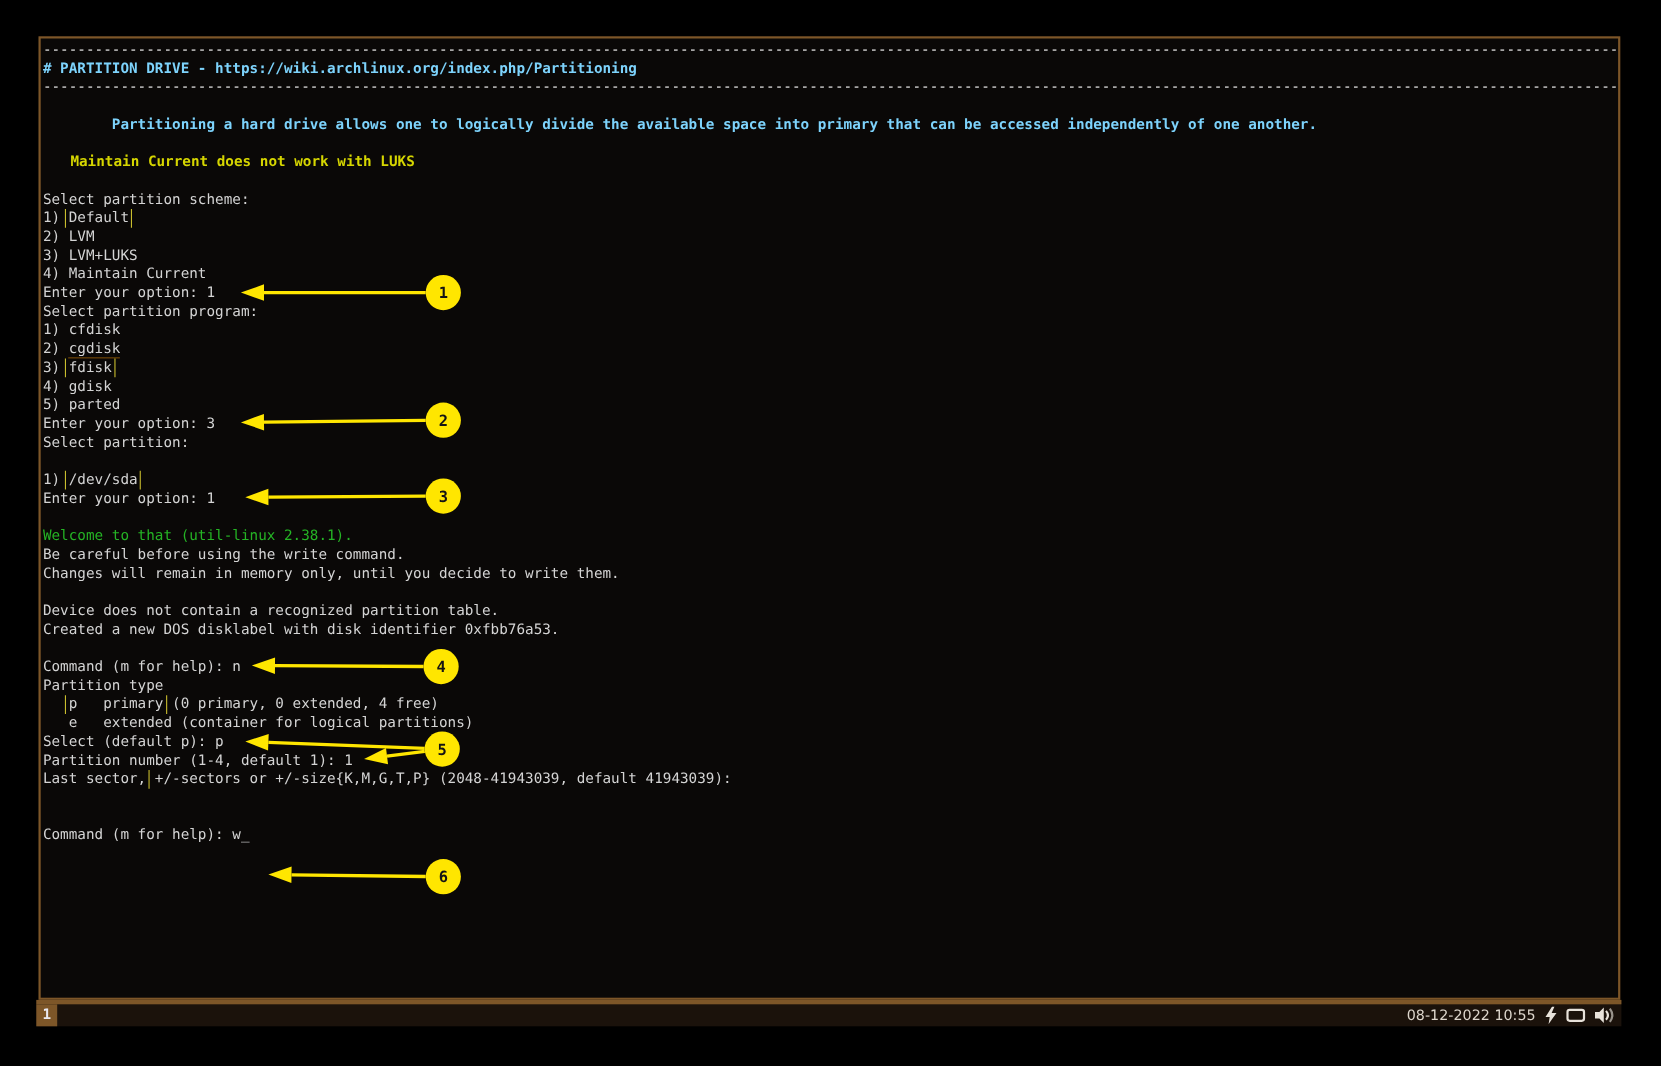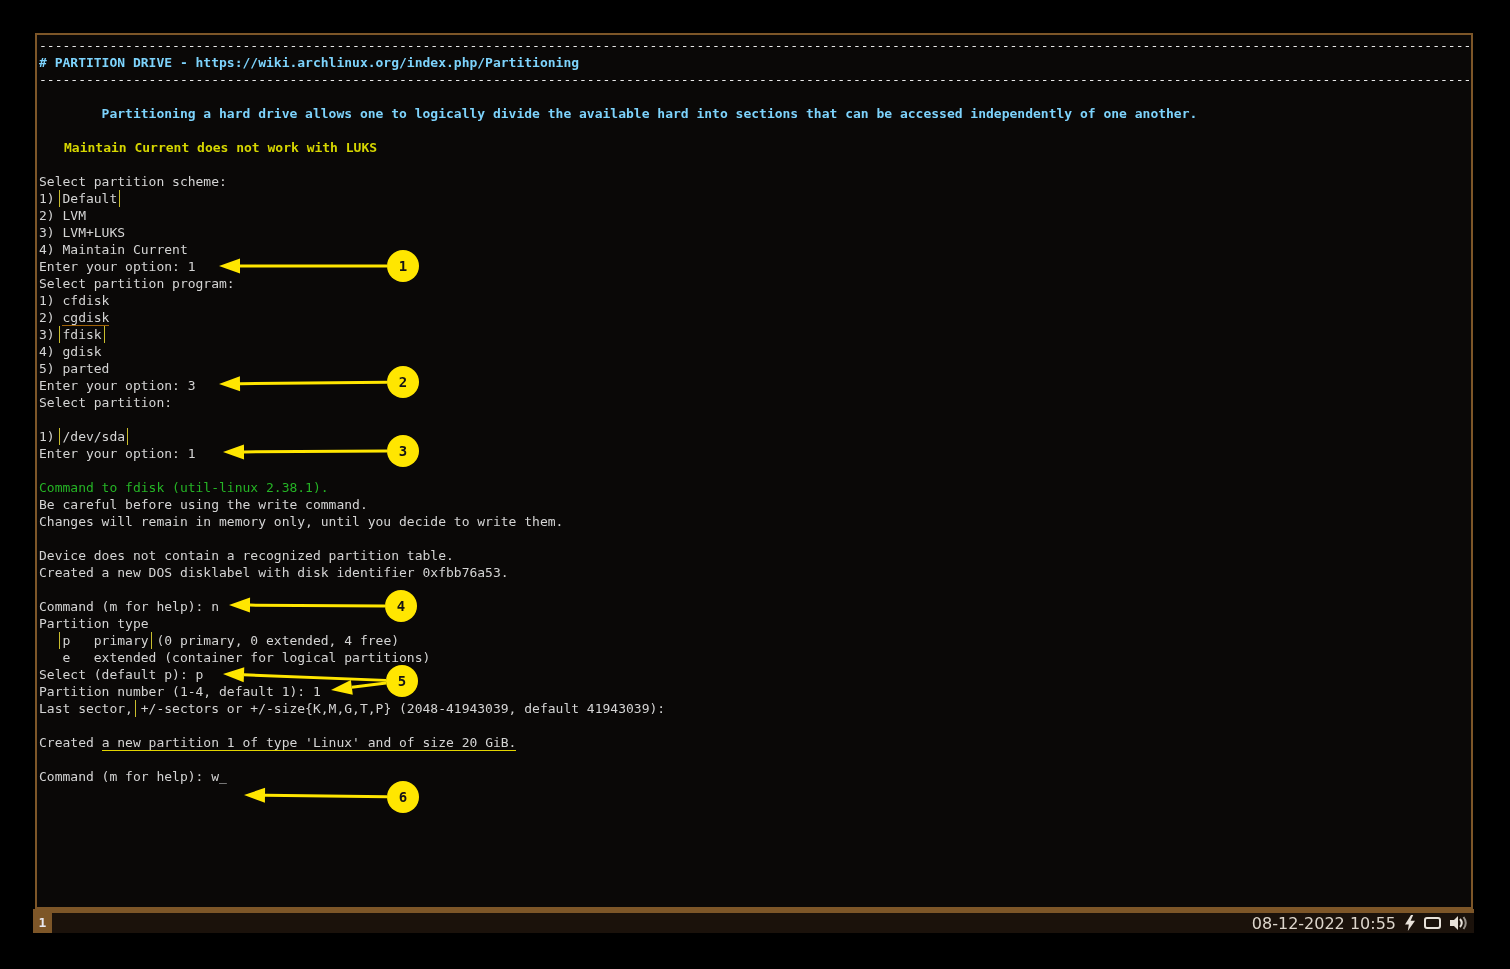--- a/index.html
+++ b/index.html
@@ -30,35 +30,35 @@
     background:#1b120b;border-top:4px solid #7d5628;
     display:flex;align-items:center;box-sizing:content-box;
   }
   #workspace-badge{
     width:19px;height:20px;background:#7d5628;color:#e9e9f2;
     font-size:13px;font-weight:bold;text-align:center;line-height:20px;
   }
   #status-right{
     margin-left:auto;display:flex;align-items:center;gap:8px;
     padding-right:4px;color:#ddd6cc;
-    font-family:"DejaVu Sans", sans-serif;font-size:16px;
+    font-family:"DejaVu Sans", sans-serif;font-size:13px;
   }
   .sb-icon{display:inline-flex;align-items:center;}
   #display-icon-rect{width:13px;height:8px;border:2px solid #e8e2da;border-radius:3px;}
 </style>
 </head>
 <body>
 
 <div id="terminal">
   <div id="term-content">
       <div class="term-line"><span class="divider-text">----------------------------------------------------------------------------------------------------------------------------------------------------------------------------------------------</span></div>
       <div class="term-line"><span class="st-boldwhite"># PARTITION DRIVE - https://wiki.archlinux.org/index.php/Partitioning</span></div>
       <div class="term-line"><span class="divider-text">----------------------------------------------------------------------------------------------------------------------------------------------------------------------------------------------</span></div>
       <div class="term-line">&nbsp;</div>
-      <div class="term-line"><span class="st-boldwhite">        Partitioning a hard drive allows one to logically divide the available hard into sections that can be accessed independently of one another.</span></div>
+      <div class="term-line"><span class="st-boldwhite">        Partitioning a hard drive allows one to logically divide the available space into primary that can be accessed independently of one another.</span></div>
       <div class="term-line">&nbsp;</div>
       <div class="term-line"><span class="st-yellowbold">Maintain Current does not work with LUKS</span></div>
       <div class="term-line">&nbsp;</div>
       <div class="term-line"><span>Select partition scheme:</span></div>
       <div class="term-line"><span>1) </span><span class="st-box">Default</span></div>
       <div class="term-line"><span>2) LVM</span></div>
       <div class="term-line"><span>3) LVM+LUKS</span></div>
       <div class="term-line"><span>4) Maintain Current</span></div>
       <div class="term-line"><span>Enter your option: 1</span></div>
       <div class="term-line"><span>Select partition program:</span></div>
@@ -66,36 +66,35 @@
       <div class="term-line"><span>2) </span><span class="st-ul">cgdisk</span></div>
       <div class="term-line"><span>3) </span><span class="st-box">fdisk</span></div>
       <div class="term-line"><span>4) gdisk</span></div>
       <div class="term-line"><span>5) parted</span></div>
       <div class="term-line"><span>Enter your option: 3</span></div>
       <div class="term-line"><span>Select partition:</span></div>
       <div class="term-line">&nbsp;</div>
       <div class="term-line"><span>1) </span><span class="st-box">/dev/sda</span></div>
       <div class="term-line"><span>Enter your option: 1</span></div>
       <div class="term-line">&nbsp;</div>
-      <div class="term-line"><span class="st-green">Command to fdisk (util-linux 2.38.1).</span></div>
+      <div class="term-line"><span class="st-green">Welcome to that (util-linux 2.38.1).</span></div>
       <div class="term-line"><span>Be careful before using the write command.</span></div>
       <div class="term-line"><span>Changes will remain in memory only, until you decide to write them.</span></div>
       <div class="term-line">&nbsp;</div>
       <div class="term-line"><span>Device does not contain a recognized partition table.</span></div>
       <div class="term-line"><span>Created a new DOS disklabel with disk identifier 0xfbb76a53.</span></div>
       <div class="term-line">&nbsp;</div>
       <div class="term-line"><span>Command (m for help): n</span></div>
       <div class="term-line"><span>Partition type</span></div>
       <div class="term-line"><span>   </span><span class="st-box">p   primary</span><span> (0 primary, 0 extended, 4 free)</span></div>
       <div class="term-line"><span>   e   extended (container for logical partitions)</span></div>
       <div class="term-line"><span>Select (default p): p</span></div>
       <div class="term-line"><span>Partition number (1-4, default 1): 1</span></div>
       <div class="term-line"><span class="st-box">Last sector,</span><span> +/-sectors or +/-size{K,M,G,T,P} (2048-41943039, default 41943039):</span></div>
       <div class="term-line">&nbsp;</div>
-      <div class="term-line"><span>Created </span><span class="st-ulyellow">a new partition 1 of type 'Linux' and of size 20 GiB.</span></div>
       <div class="term-line">&nbsp;</div>
       <div class="term-line"><span>Command (m for help): w_</span></div>
     </div>
 </div>
 
 <svg id="annotation-layer" width="1510" height="969" viewBox="0 0 1510 969">
     <g>
       <line x1="387" y1="266" x2="240" y2="266" stroke="#ffe600" stroke-width="3"></line>
       <polygon points="219,266 240,258.5 240,273.5" fill="#ffe600"></polygon>
       <circle cx="403" cy="266" r="16" fill="#ffe600"></circle>

